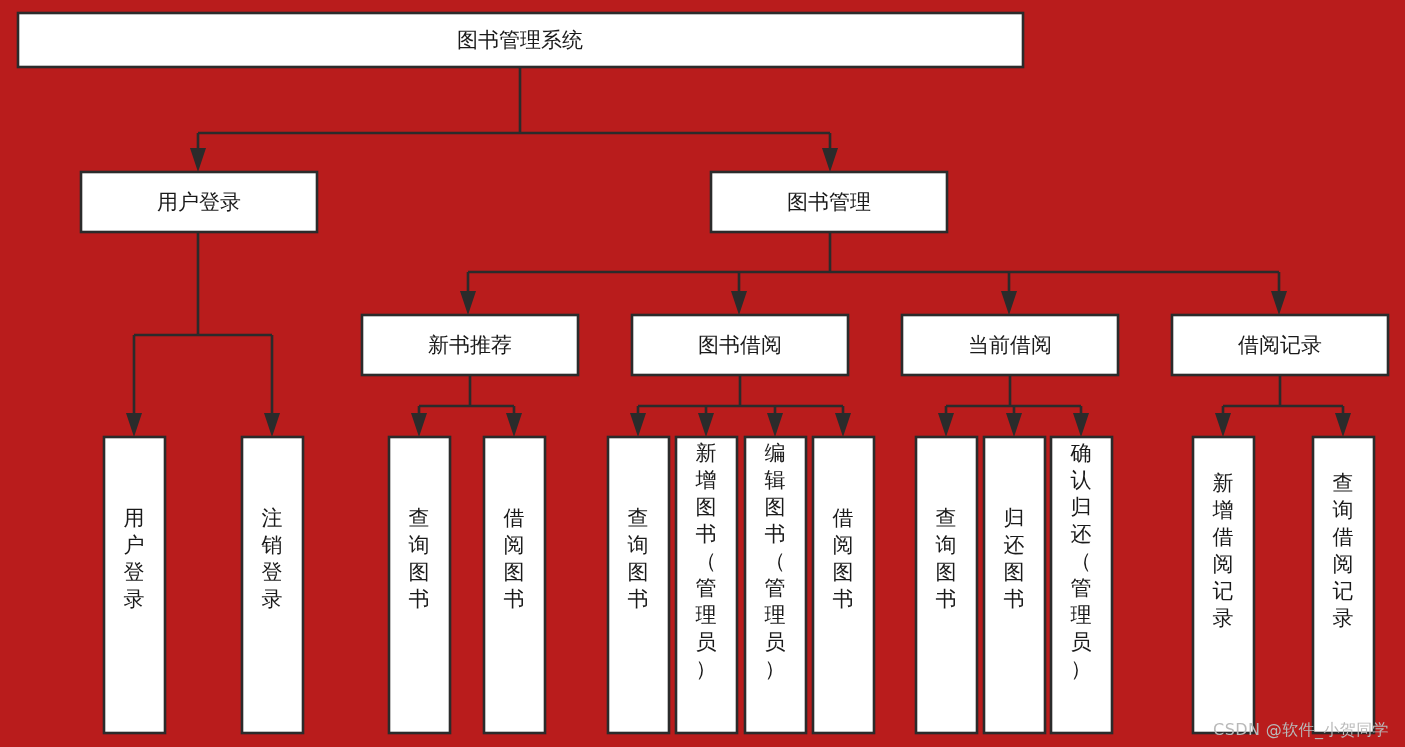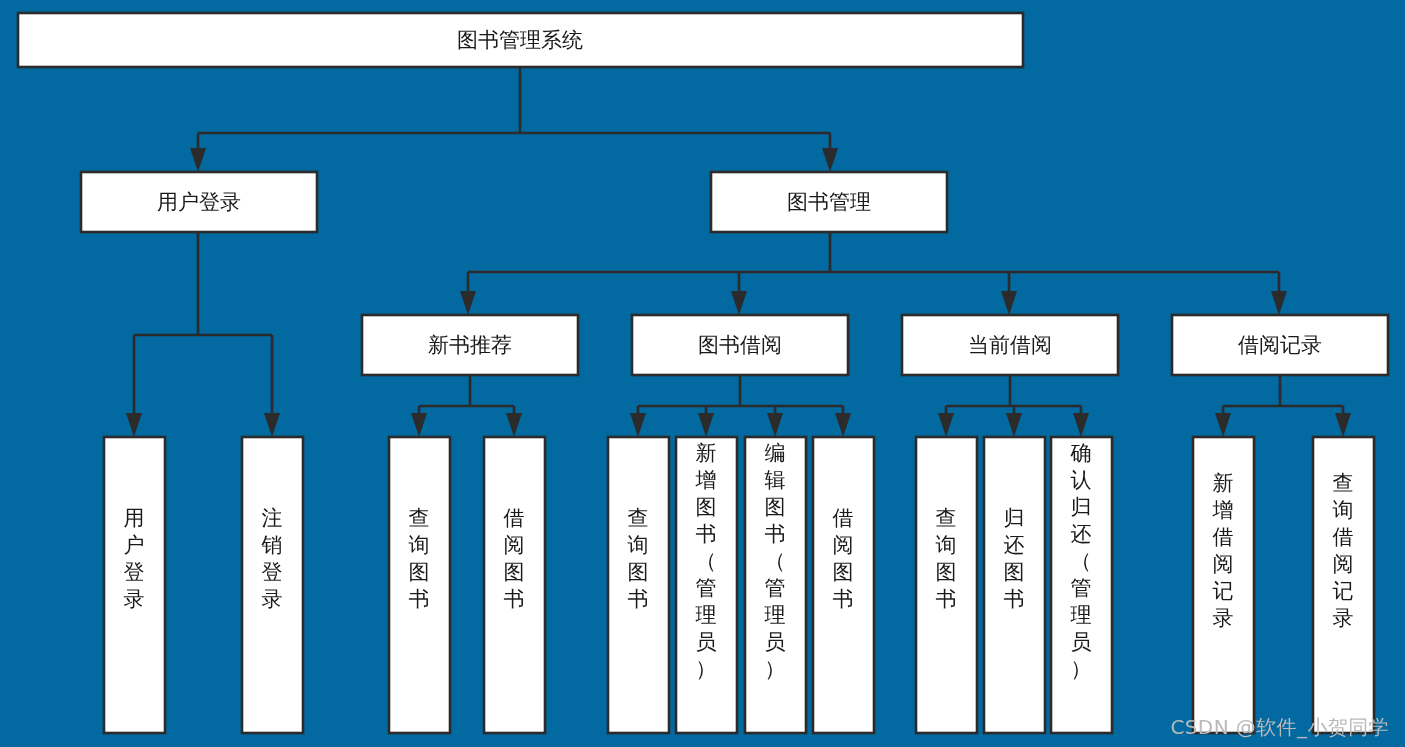--- a/index.html
+++ b/index.html
@@ -7,21 +7,21 @@
     padding: 0;
     background: #ffffff;
   }
   body {
     font-family: "DejaVu Sans", "Liberation Sans", sans-serif;
   }
   #canvas {
     position: relative;
     width: 1405px;
     height: 747px;
-    background: #0369a1;
+    background: #b91c1c;
     overflow: hidden;
   }
   svg.diagram {
     position: absolute;
     left: 0;
     top: 0;
     width: 1405px;
     height: 747px;
   }
   .node-box {
@@ -52,21 +52,21 @@
     fill: #1a1a1a;
     font-size: 21px;
     text-anchor: middle;
     white-space: pre;
   }
   .watermark {
     position: absolute;
     right: 16px;
     bottom: 6px;
     font-family: "DejaVu Sans", "Liberation Sans", sans-serif;
-    font-size: 20px;
+    font-size: 16px;
     color: #b9b9b9;
     letter-spacing: 0.4px;
     user-select: none;
   }
 </style>
 </head>
 <body>
 
 <div id="canvas">
 

